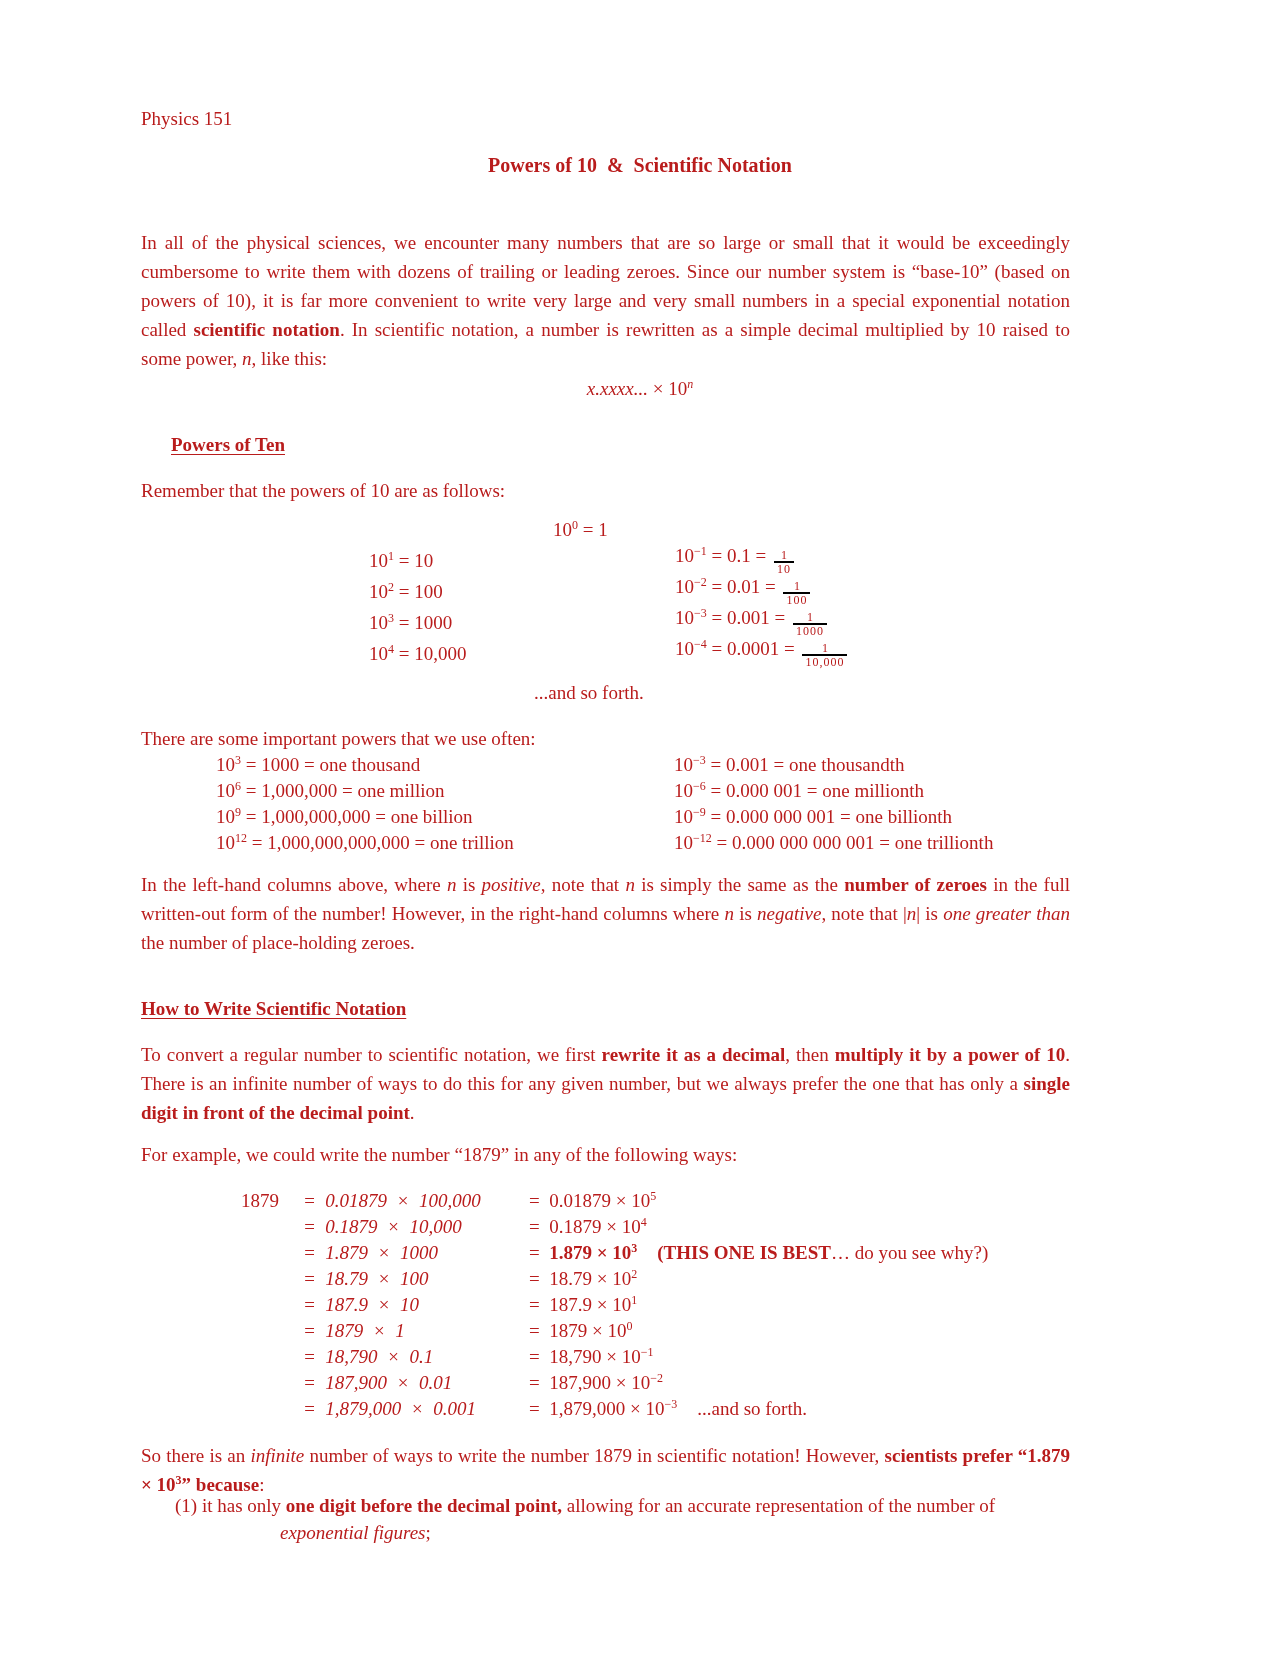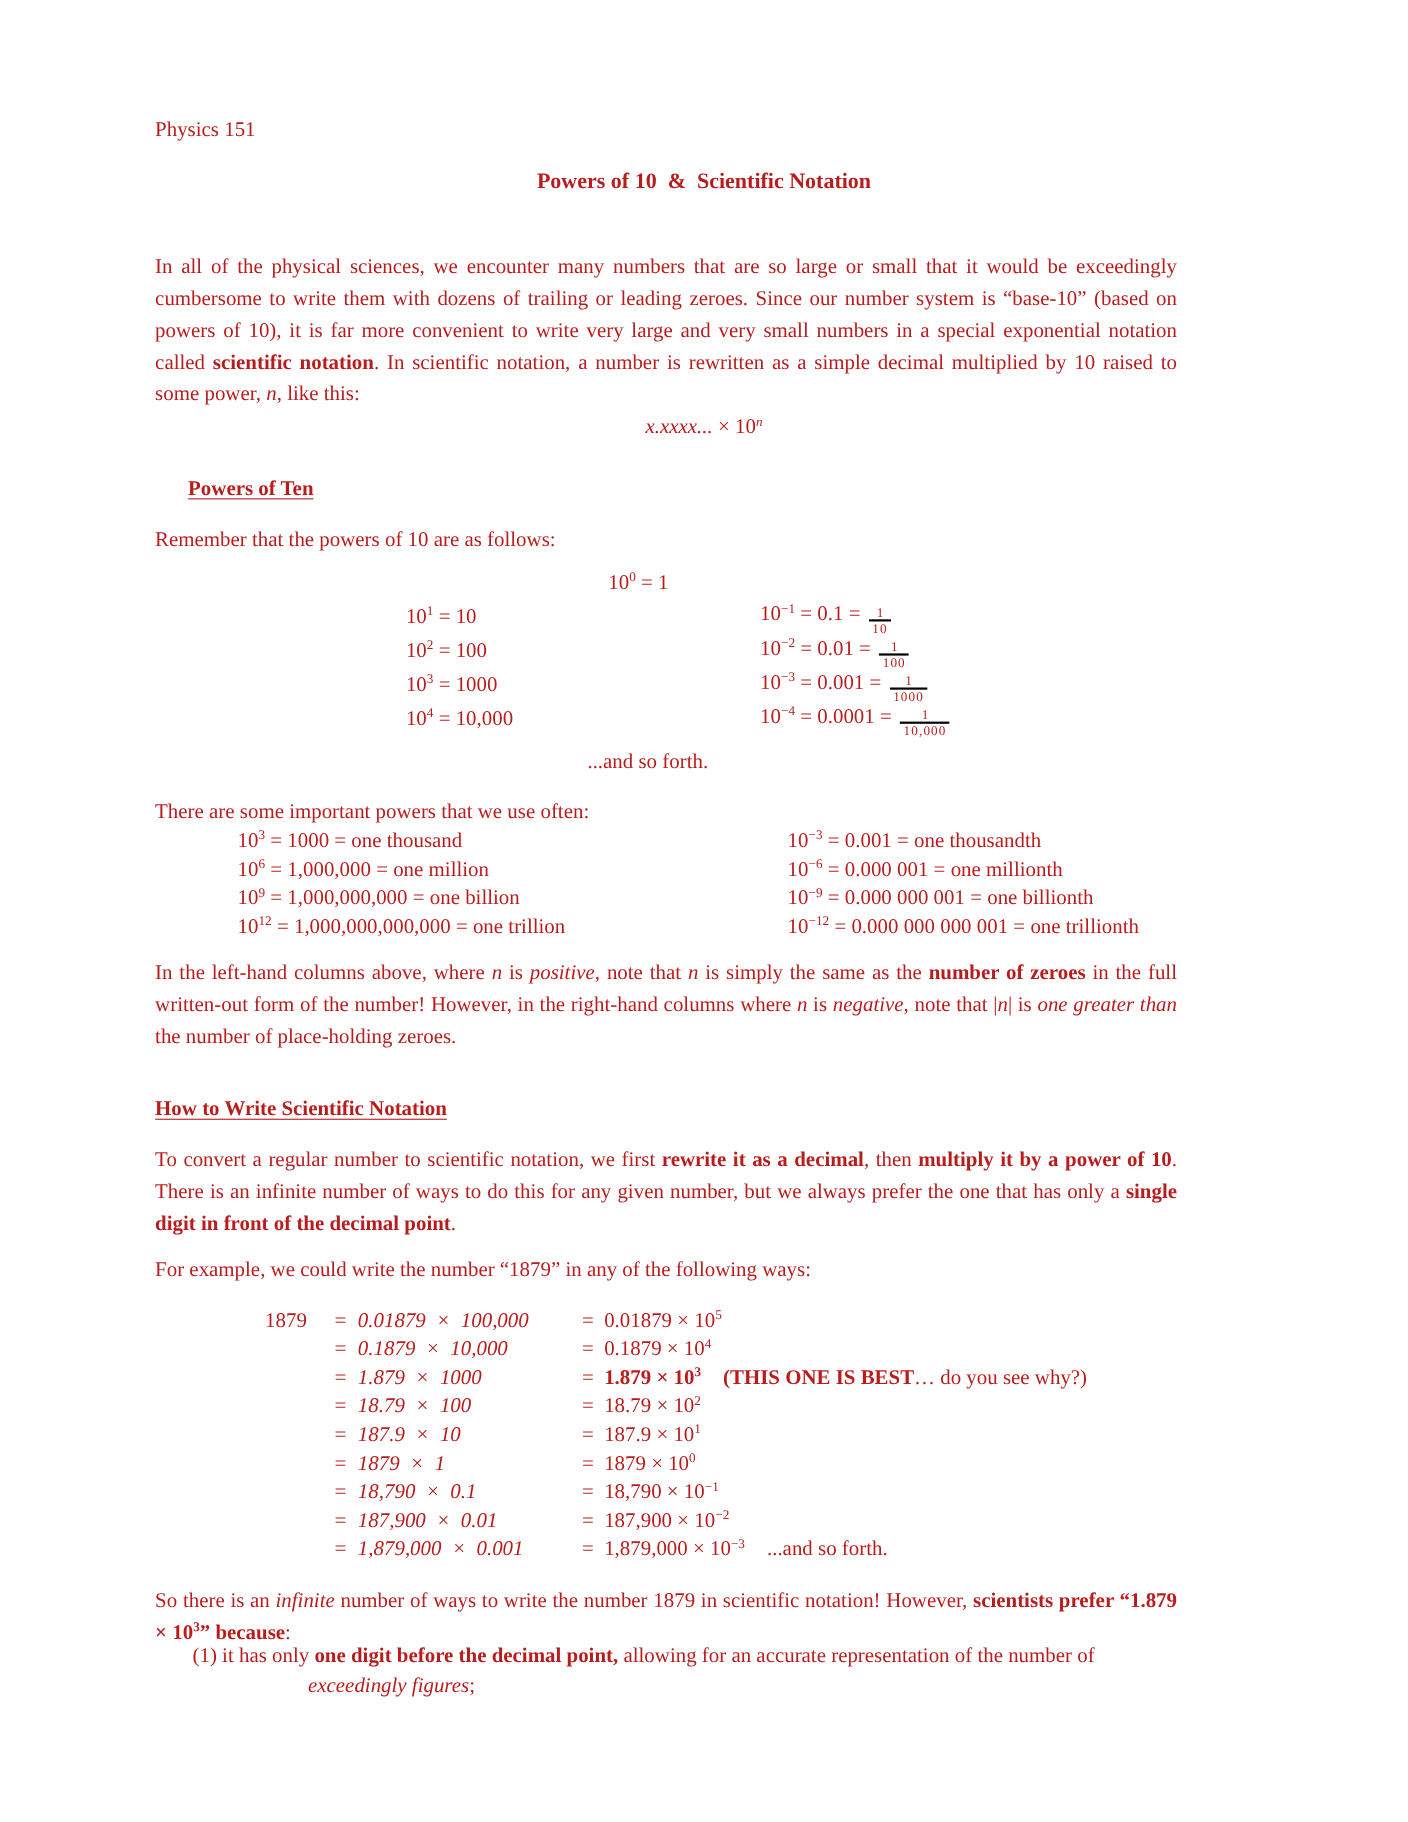--- a/index.html
+++ b/index.html
@@ -15,25 +15,25 @@
   .sup{font-size:12px;position:relative;top:-7px;line-height:0;}
   .heading{font-weight:bold;text-decoration:underline;text-underline-offset:3px;}
   #title{left:0;top:148px;width:1280px;text-align:center;font-size:20px;font-weight:bold;white-space:pre;line-height:34px;}
   #course{left:141px;top:106px;}
   #intro{left:141px;top:228px;}
   #formula{left:0;top:376px;width:1280px;text-align:center;}
   #powers-heading{left:141px;top:432px;margin-left:30px;}
   #powers-intro{left:141px;top:478px;}
   #powers-table{left:141px;top:514px;width:990px;}
   #powers-center{margin-left:412px;height:31px;line-height:31px;}
-  .power-row{display:flex;align-items:center;height:31px;padding-left:228px;line-height:31px;gap:16px;}
+  .power-row{display:flex;align-items:flex-end;height:31px;padding-left:228px;line-height:31px;}
   .power-left{width:306px;}
   #powers-footer{margin-left:393px;margin-top:11px;line-height:26px;}
   #important{left:141px;top:726px;width:1000px;}
-  .imp-row{display:flex;align-items:baseline;height:26px;padding-left:75px;gap:42px;}
+  .imp-row{display:flex;align-items:baseline;height:26px;padding-left:75px;}
   .imp-left{width:458px;}
   #note-para{left:141px;top:870px;}
   #how-heading{left:141px;top:996px;}
   #convert-para{left:141px;top:1040px;}
   #example-intro{left:141px;top:1142px;}
   #example-table{left:141px;top:1188px;width:1060px;}
   .ex-row{display:flex;align-items:baseline;height:26px;padding-left:100px;line-height:26px;}
   .ex-lead{width:62px;}
   .ex-dec{width:226px;white-space:pre;font-style:italic;}
   .ex-pow{white-space:pre;}
@@ -146,14 +146,14 @@
       </div>
       <div class="ex-row">
         <div class="ex-lead"></div>
         <div class="ex-dec">=  1,879,000  ×  0.001</div>
         <div class="ex-pow"><span>=  1,879,000 × 10</span><span class="sup">−3</span></div>
         <div class="ex-note"><span>...and so forth.</span></div>
       </div>
     </div>
   <div id="conclusion" class="abs para"><span>So there is an </span><span class="i">infinite</span><span> number of ways to write the number 1879 in scientific notation!  However, </span><span class="b">scientists prefer “1.879 × 10</span><span class="b sup">3</span><span class="b">” because</span><span>:</span></div>
   <div id="reason-line" class="abs"><span>(1) it has only </span><span class="b">one digit before the decimal point,</span><span> allowing for an accurate representation of the number of</span></div>
-  <div id="reason-cont" class="abs"><span class="i">exceedingly figures</span><span>;</span></div>
+  <div id="reason-cont" class="abs"><span class="i">exponential figures</span><span>;</span></div>
 </div>
 
 </body></html>

